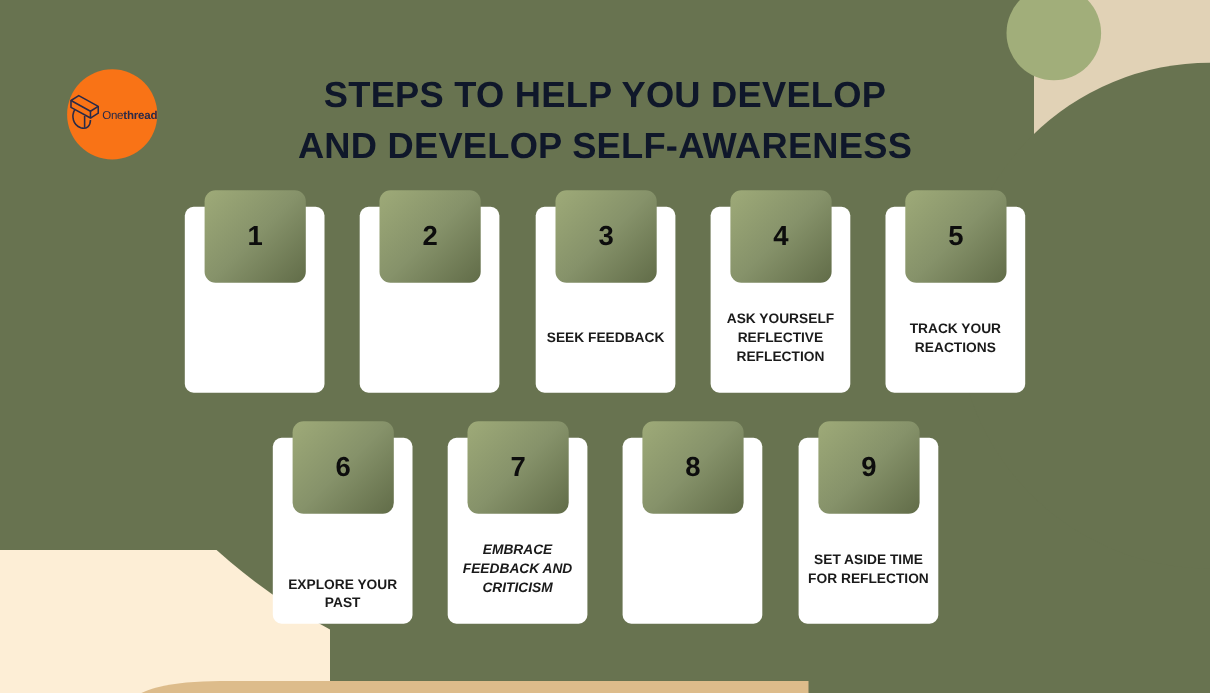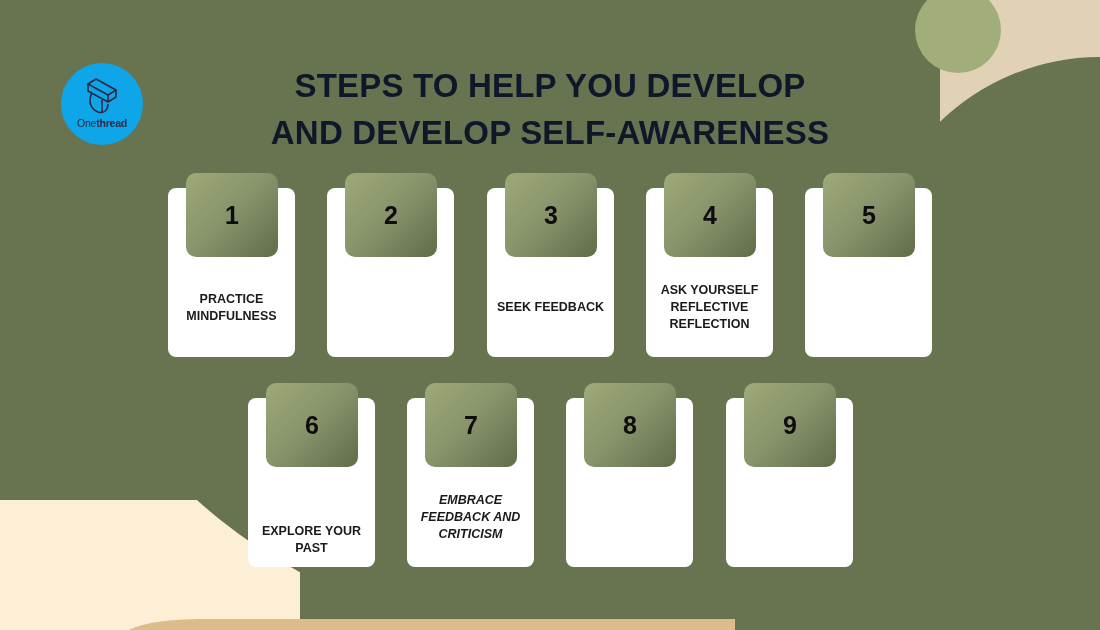--- a/index.html
+++ b/index.html
@@ -31,22 +31,22 @@
       position: absolute; left: 0px; top: -560px; width: 1000px; height: 680px;
       border-radius: 0 0 0 100% / 0 0 0 100%; background: #687350;
     }
     .bg-bottom-bar {
       position: absolute; left: 120px; top: 619px; width: 615px; height: 20px;
       background: #ddbc8b; border-top-left-radius: 80px 20px;
     }
 
     .logo {
       position: absolute; left: 61px; top: 63px; width: 82px; height: 82px;
-      border-radius: 50%; background: #0ea5e9;
-      display: flex; flex-direction: column; align-items: center; justify-content: center;
+      border-radius: 50%; background: #f97316;
+      display: flex; flex-direction: row; align-items: center; justify-content: center;
     }
     .logo svg { display: block; margin-top: -4px; }
     .logo-text { font-size: 10.5px; color: #2a2a48; margin-top: 1px; letter-spacing: -0.2px; }
     .logo-text b { font-weight: bold; }
 
     .title {
       position: absolute; left: 200px; top: 62px; width: 700px;
       text-align: center; color: #0f172a; font-weight: bold;
       font-size: 33px; line-height: 47px; letter-spacing: 0.2px;
     }
@@ -96,43 +96,44 @@
   <div class="logo-text"><span>One</span><b>thread</b></div>
 </div>
 
 <div class="title">
   <div>STEPS TO HELP YOU DEVELOP</div>
   <div>AND DEVELOP SELF-AWARENESS</div>
 </div>
 
 <div class="card" style="left:168px; top:188px;">
   <div class="badge">1</div>
-  <div class="card-label">PRACTICE MINDFULNESS</div>
 </div>
 <div class="card" style="left:327px; top:188px;">
   <div class="badge">2</div>
 </div>
 <div class="card" style="left:487px; top:188px;">
   <div class="badge">3</div>
   <div class="card-label">SEEK FEEDBACK</div>
 </div>
 <div class="card" style="left:646px; top:188px;">
   <div class="badge">4</div>
   <div class="card-label" style="left:8px; right:8px;">ASK YOURSELF REFLECTIVE REFLECTION</div>
 </div>
 <div class="card" style="left:805px; top:188px;">
   <div class="badge">5</div>
+  <div class="card-label" style="left:12px; right:12px;">TRACK YOUR REACTIONS</div>
 </div>
 
 <div class="card" style="left:248px; top:398px;">
   <div class="badge">6</div>
   <div class="card-label" style="left:10px; right:10px;margin-top:45px;">EXPLORE YOUR PAST</div>
 </div>
 <div class="card" style="left:407px; top:398px;">
   <div class="badge">7</div>
   <div class="card-label" style="left:10px; right:10px;font-style:italic;">EMBRACE FEEDBACK AND CRITICISM</div>
 </div>
 <div class="card" style="left:566px; top:398px;">
   <div class="badge">8</div>
 </div>
 <div class="card" style="left:726px; top:398px;">
   <div class="badge">9</div>
+  <div class="card-label" style="left:4px; right:4px;">SET ASIDE TIME FOR REFLECTION</div>
 </div>
 
 </body></html>

